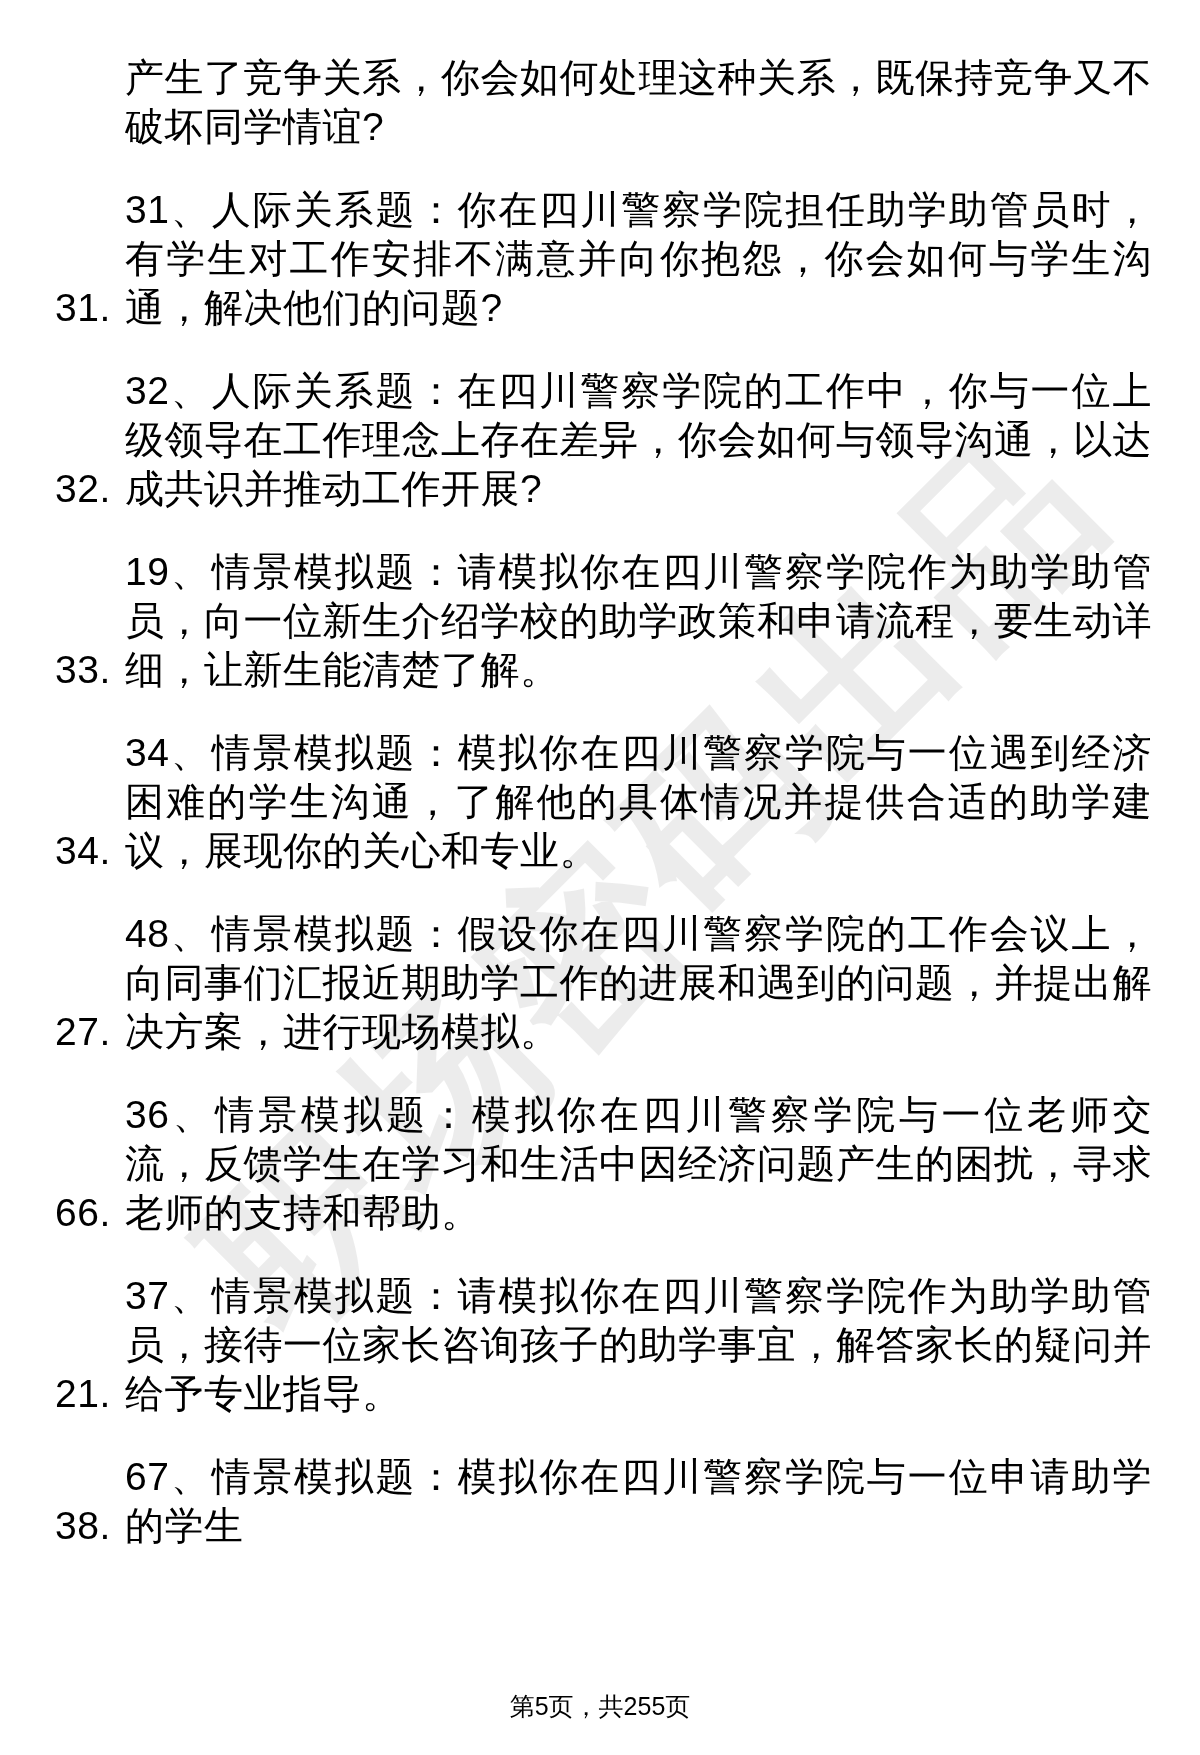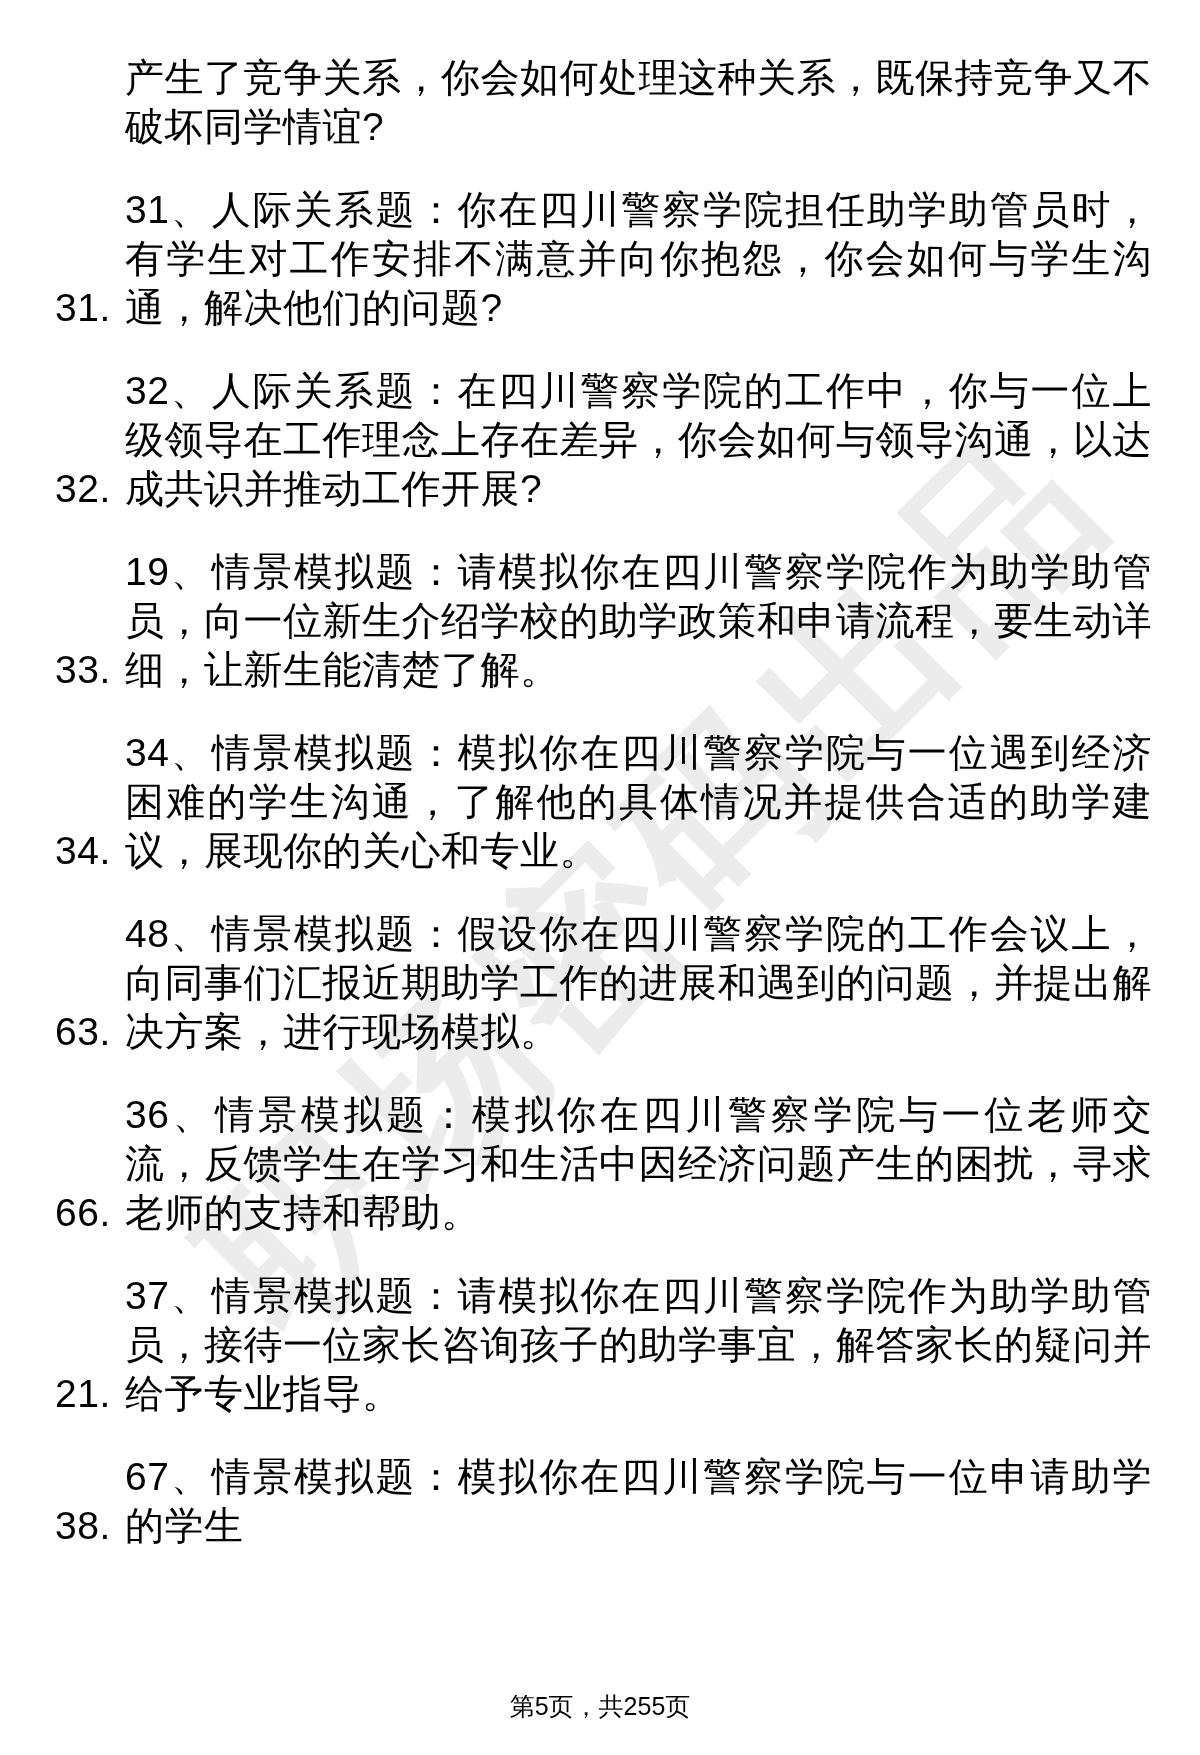--- a/index.html
+++ b/index.html
@@ -91,21 +91,21 @@
       <span class="q-num">33.</span>
       <div class="q-text">19、情景模拟题：请模拟你在四川警察学院作为助学助管员，向一位新生介绍学校的助学政策和申请流程，要生动详细，让新生能清楚了解。</div>
     </div>
 
     <div class="q-item">
       <span class="q-num">34.</span>
       <div class="q-text">34、情景模拟题：模拟你在四川警察学院与一位遇到经济困难的学生沟通，了解他的具体情况并提供合适的助学建议，展现你的关心和专业。</div>
     </div>
 
     <div class="q-item">
-      <span class="q-num">63.</span>
+      <span class="q-num">27.</span>
       <div class="q-text">48、情景模拟题：假设你在四川警察学院的工作会议上，向同事们汇报近期助学工作的进展和遇到的问题，并提出解决方案，进行现场模拟。</div>
     </div>
 
     <div class="q-item">
       <span class="q-num">66.</span>
       <div class="q-text">36、情景模拟题：模拟你在四川警察学院与一位老师交流，反馈学生在学习和生活中因经济问题产生的困扰，寻求老师的支持和帮助。</div>
     </div>
 
     <div class="q-item">
       <span class="q-num">21.</span>

